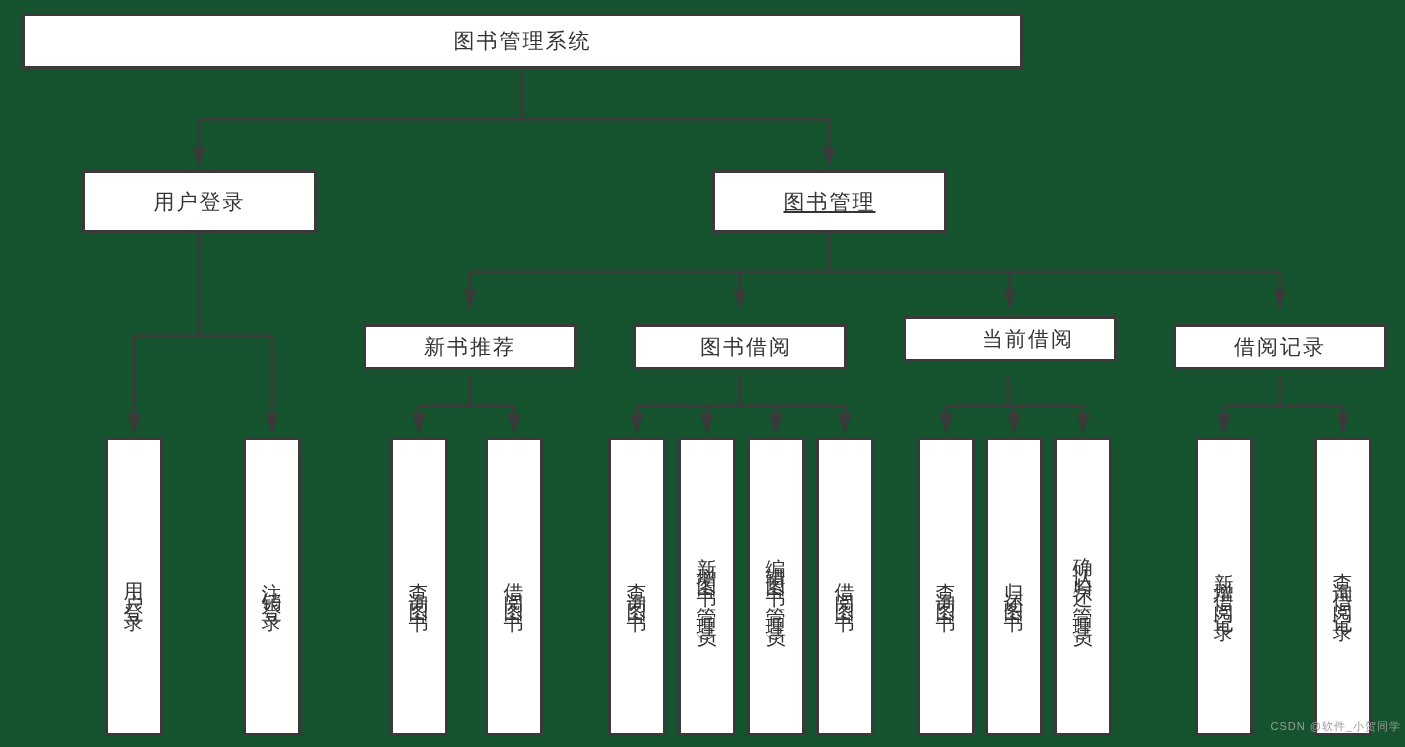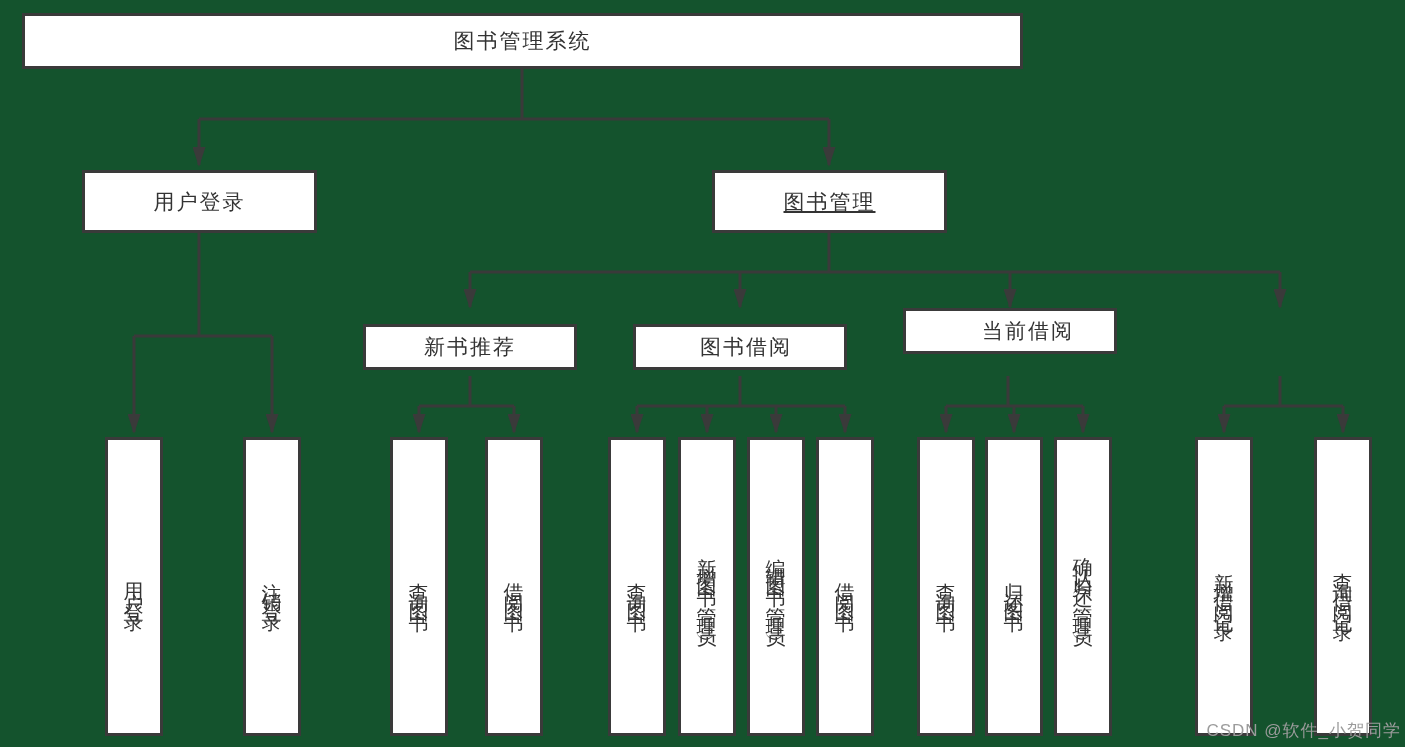--- a/index.html
+++ b/index.html
@@ -48,21 +48,21 @@
     writing-mode: vertical-rl;
     text-orientation: mixed;
     font-size: 20px;
     letter-spacing: 10px;
     line-height: 1;
   }
   .watermark {
     position: absolute;
     top: 719px;
     right: 4px;
-    font-size: 17px;
+    font-size: 11px;
     color: #9b9b9b;
     letter-spacing: 1px;
     white-space: nowrap;
   }
 </style>
 </head>
 <body>
 
 <div class="canvas">
 
@@ -126,22 +126,25 @@
   <div class="box hbox l2-box" style="left:712px; top:170px;text-decoration:underline;">
     <span>图书管理</span>
   </div>
 
   <div class="box hbox l3-box" style="left:363px; top:312px;">
     <span>新书推荐</span>
   </div>
   <div class="box hbox l3-box" style="left:633px; top:312px;padding-left:12px;">
     <span>图书借阅</span>
   </div>
-  <div class="box hbox l3-box" style="left:903px; top:296px;padding-left:36px;">
+  <div class="box hbox l3-box" style="left:903px; top:304px;padding-left:36px;">
     <span>当前借阅</span>
+  </div>
+  <div class="box hbox l3-box" style="left:1173px; top:312px;">
+    <span>借阅记录</span>
   </div>
 
   <div class="box leaf" style="left:105px;">
     <span>用户登录</span>
   </div>
   <div class="box leaf" style="left:243px;">
     <span>注销登录</span>
   </div>
 
   <div class="box leaf" style="left:390px;">

